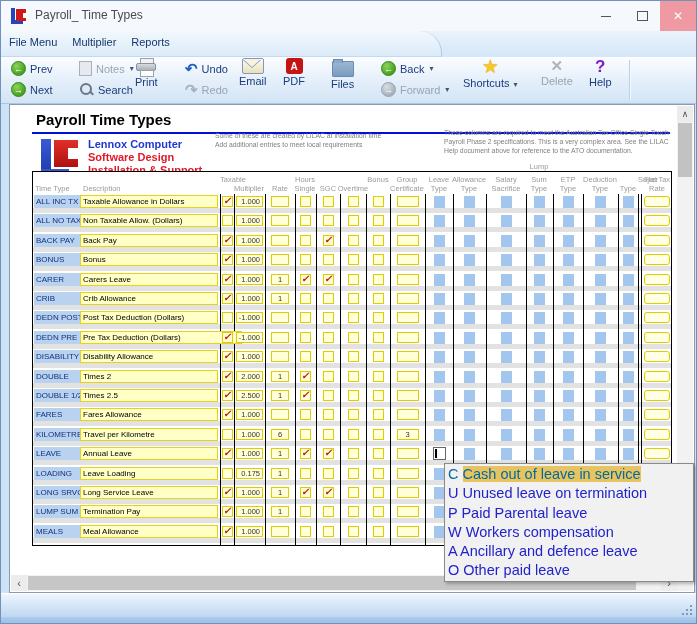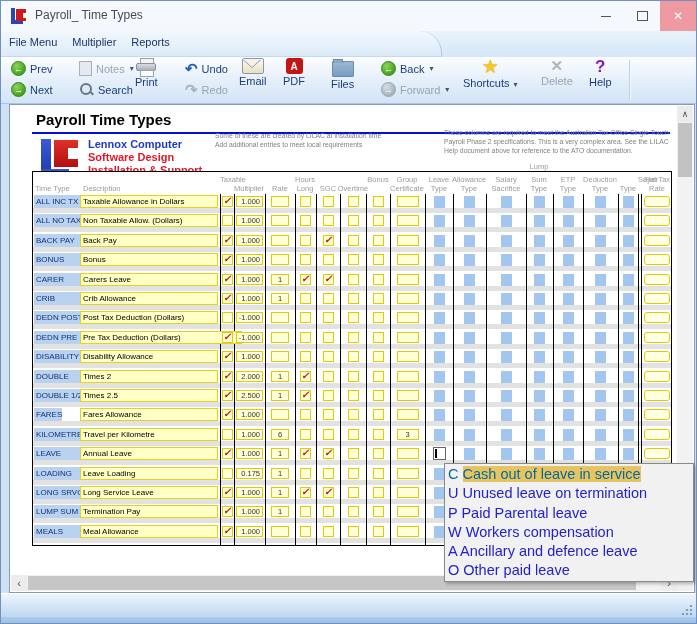--- a/index.html
+++ b/index.html
@@ -243,21 +243,21 @@
     <div class="noter">These columns are required to meet the Australian Tax Office Single Touch Payroll Phase 2 specifications. This is a very complex area. See the LILAC Help document above for reference to the ATO documentation.</div>
 
     <div class="ttable">
       <div class="thead" id="thead">
           <div class="hlab" style="left: 2px; top: 12px;">Time Type</div>
           <div class="hlab" style="left: 50px; top: 12px;">Description</div>
           <div class="hlab ctr" style="left: 200px; top: 3px;">Taxable</div>
           <div class="hlab ctr" style="left: 216px; top: 12px;">Multiplier</div>
           <div class="hlab ctr" style="left: 247px; top: 12px;">Rate</div>
           <div class="hlab ctr" style="left: 272px; top: 3px;">Hours</div>
-          <div class="hlab ctr" style="left: 272px; top: 12px;">Long</div>
+          <div class="hlab ctr" style="left: 272px; top: 12px;">Single</div>
           <div class="hlab ctr" style="left: 295px; top: 12px;">SGC</div>
           <div class="hlab ctr" style="left: 320px; top: 12px;">Overtime</div>
           <div class="hlab ctr" style="left: 345px; top: 3px;">Bonus</div>
           <div class="hlab ctr" style="left: 374px; top: 3px;">Group</div>
           <div class="hlab ctr" style="left: 374px; top: 12px;">Certificate</div>
           <div class="hlab ctr" style="left: 406px; top: 3px;">Leave</div>
           <div class="hlab ctr" style="left: 406px; top: 12px;">Type</div>
           <div class="hlab ctr" style="left: 436px; top: 3px;">Allowance</div>
           <div class="hlab ctr" style="left: 436px; top: 12px;">Type</div>
           <div class="hlab ctr" style="left: 473px; top: 3px;">Salary</div>
@@ -545,21 +545,21 @@
             <div class="bbox" style="left: 431px; width: 11px; height: 12px;"></div>
             <div class="bbox" style="left: 467.5px; width: 11px; height: 12px;"></div>
             <div class="bbox" style="left: 501px; width: 11px; height: 12px;"></div>
             <div class="bbox" style="left: 529.5px; width: 11px; height: 12px;"></div>
             <div class="bbox" style="left: 562px; width: 11px; height: 12px;"></div>
             <div class="bbox" style="left: 589.5px; width: 11px; height: 12px;"></div>
             <div class="ybox flat" style="left: 611px; width: 26px; height: 11px;"></div>
           </div>
           <div class="trow" style="top: 213.4px;">
             <div class="rstrip"></div>
-            <div class="tcell" style="left: 1px; width: 28px;">FARES</div>
+            <div class="tcell" style="left: 1px; width: 46px;">FARES</div>
             <div class="dcell" style="left: 47px; width: 138px;">Fares Allowance</div>
             <div class="ybox" style="left: 188.5px; width: 11px; height: 11px;">
               <div class="chk">✓</div>
             </div>
             <div class="ybox val" style="left: 203px; width: 27px; height: 11px;">1.000</div>
             <div class="ybox ctr" style="left: 238px; width: 18px; height: 11px;"></div>
             <div class="ybox" style="left: 267px; width: 11px; height: 11px;"></div>
             <div class="ybox" style="left: 289.5px; width: 11px; height: 11px;"></div>
             <div class="ybox" style="left: 314.5px; width: 11px; height: 11px;"></div>
             <div class="ybox" style="left: 339.5px; width: 11px; height: 11px;"></div>

